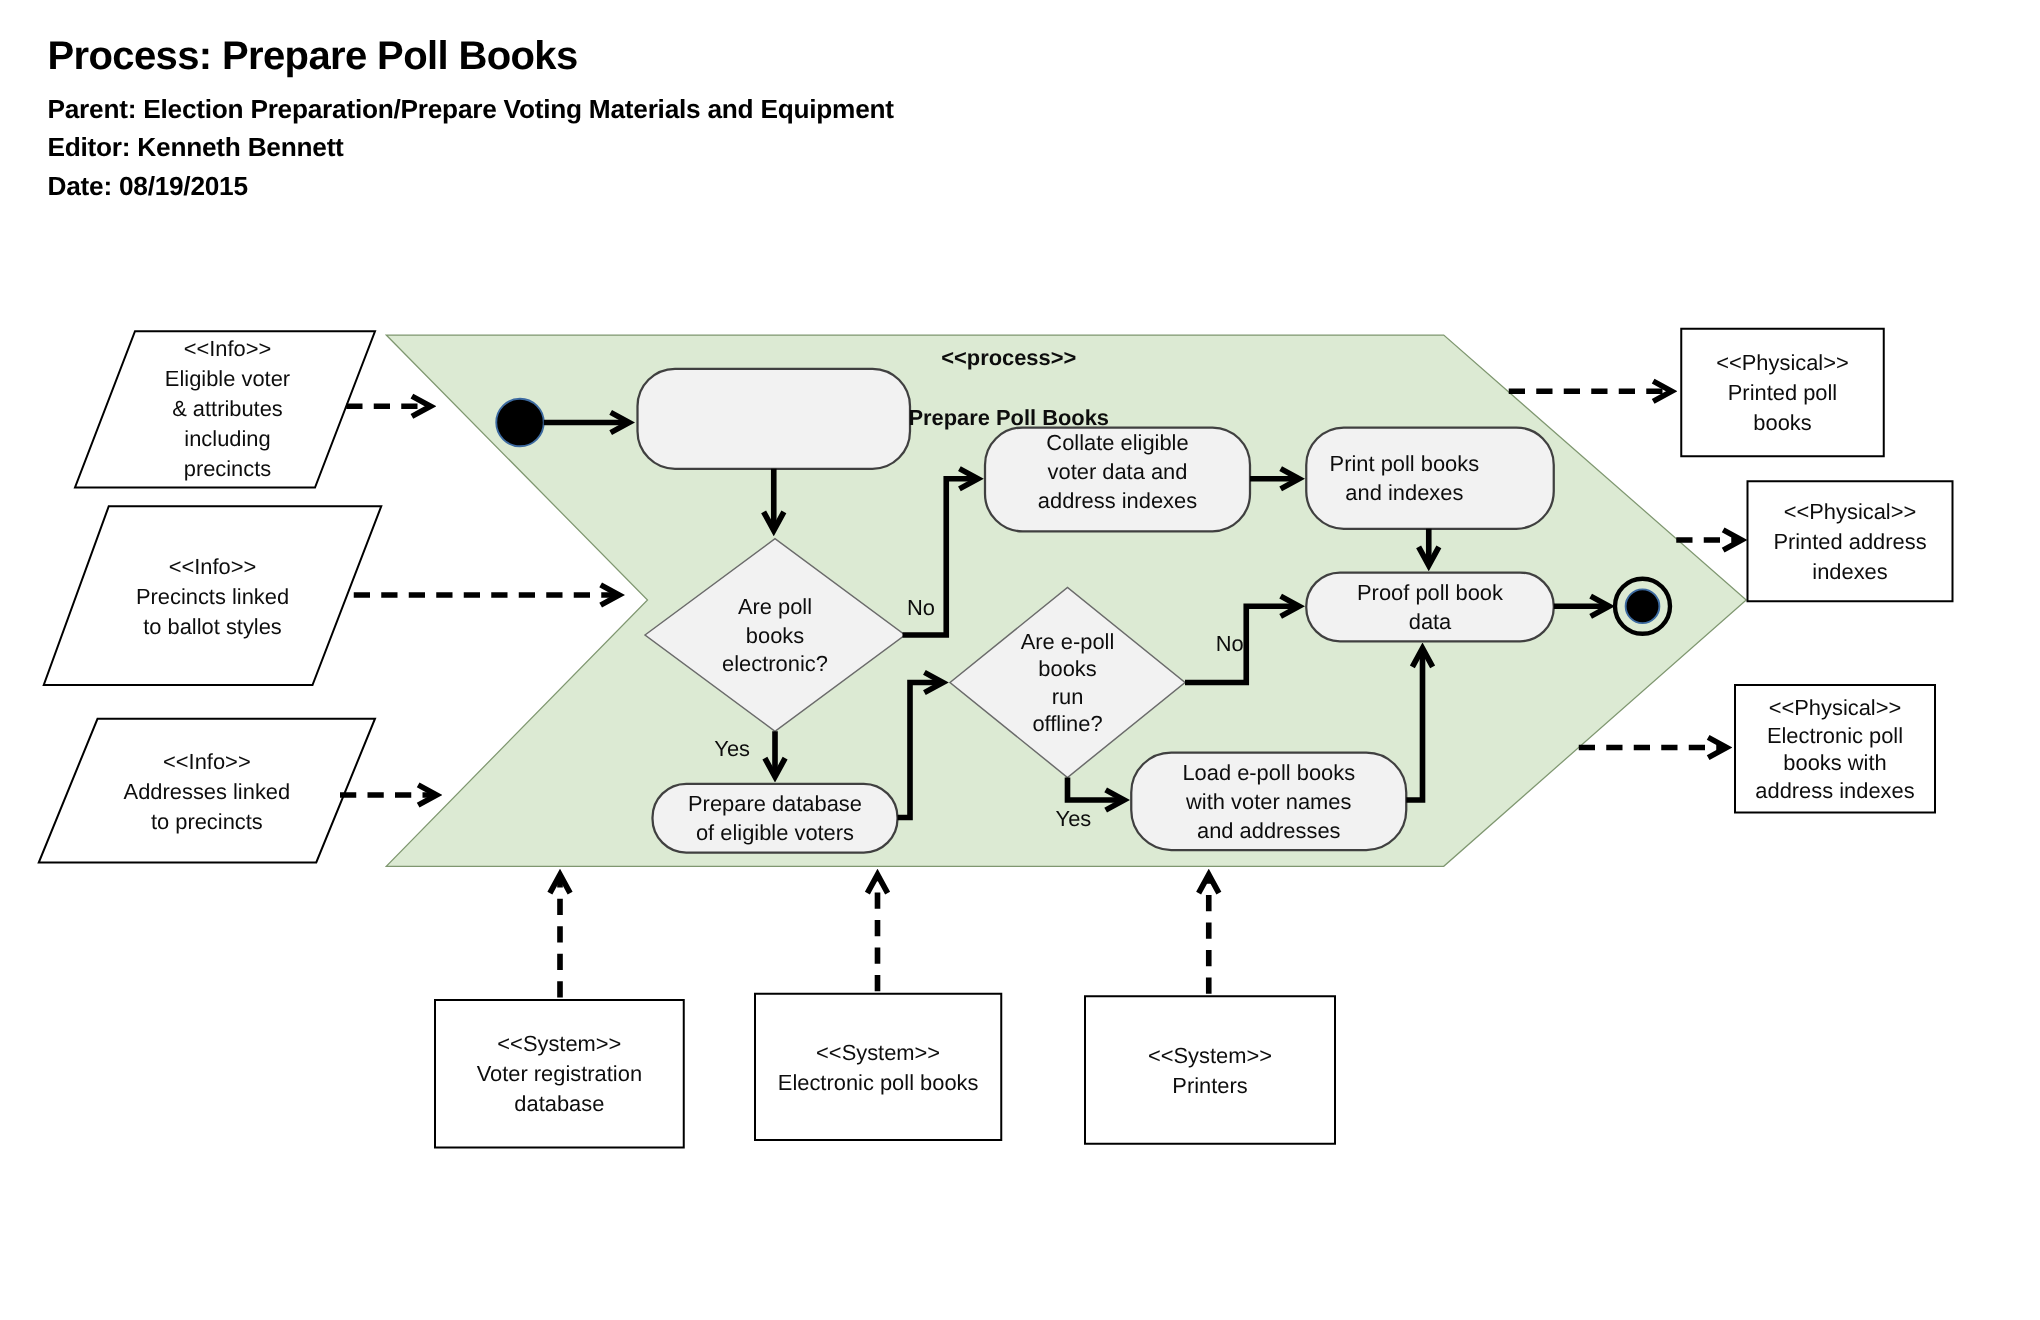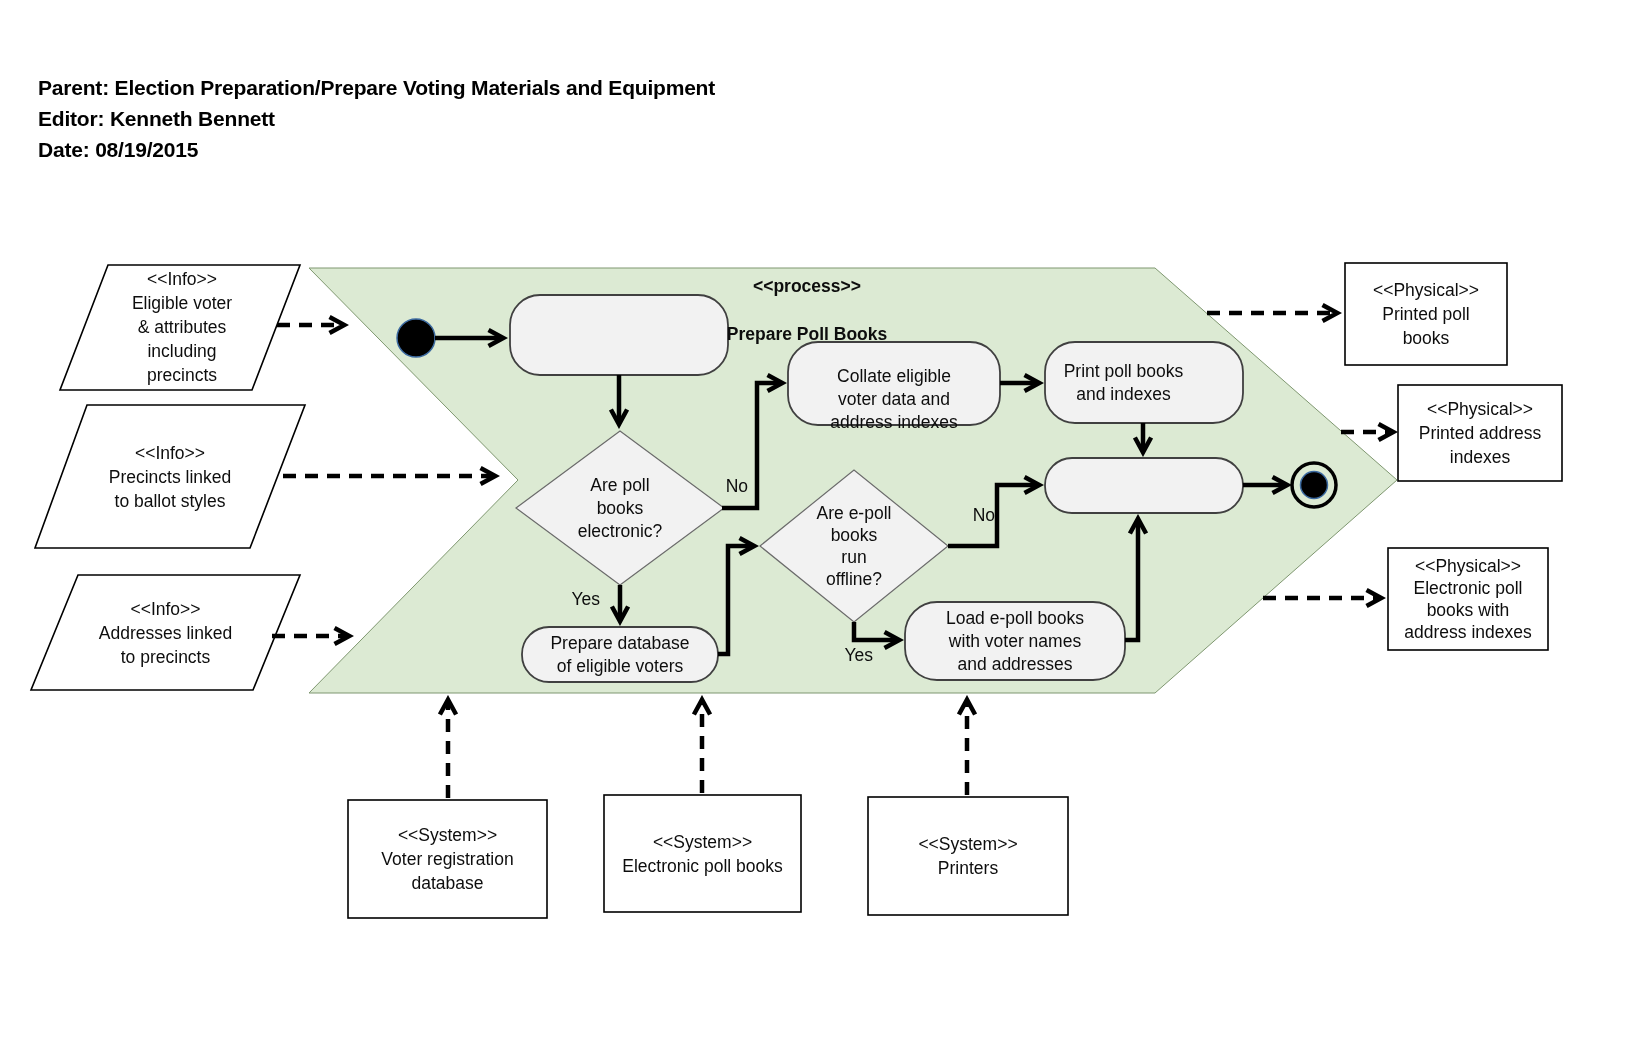--- a/index.html
+++ b/index.html
@@ -24,20 +24,21 @@
   .io-text   { line-height:24px; }
   .proc-lbl  { font-weight:bold; line-height:24px; }
   .edge-lbl  { position:absolute; font-size:17.5px; text-align:right; white-space:nowrap; }
   .tight     { line-height:22px; }
 </style>
 </head>
 <body>
 
 <div class="stage">
 
+  <div class="hdr hdr-title">Process: Prepare Poll Books</div>
   <div class="hdr hdr-sub" style="top:76px;">Parent: Election Preparation/Prepare Voting Materials and Equipment</div>
   <div class="hdr hdr-sub" style="top:107px;text-align:center;">Editor: Kenneth Bennett</div>
   <div class="hdr hdr-sub" style="top:138px;">Date: 08/19/2015</div>
 
   <svg class="diagram" width="1632" height="1056" viewBox="0 0 1632 1056">
     <defs>
       <marker id="ah" viewBox="0 0 10 10" refX="6.5" refY="5" markerWidth="5" markerHeight="5" orient="auto-start-reverse">
         <path d="M1.4,1.4 L8,5 L1.4,8.6" fill="none" stroke="#000" stroke-width="2"></path>
       </marker>
     </defs>
@@ -135,25 +136,27 @@
     <div><span>&lt;&lt;System&gt;&gt;</span><span>Voter registration
 database</span></div>
   </div>
   <div class="cbox io-text" style="left:604px; top:795px; width:197px; height:117px;">
     <div><span>&lt;&lt;System&gt;&gt;</span><span>Electronic poll books</span></div>
   </div>
   <div class="cbox io-text" style="left:868px; top:797px; width:200px; height:118px;">
     <div><span>&lt;&lt;System&gt;&gt;</span><span>Printers</span></div>
   </div>
 
-  <div class="cbox" style="left:788px;  top:358px; width:212px; height:83px;">Collate eligible
+  <div class="cbox" style="left:788px;  top:336px; width:212px; height:83px;">Collate eligible
 voter data and
 address indexes</div>
   <div class="cbox" style="left:1045px; top:342px; width:157px; height:81px;">Print poll books
 and indexes</div>
+  <div class="cbox" style="left:1045px; top:458px; width:198px; height:55px;">Proof poll book
+data</div>
   <div class="cbox" style="left:522px;  top:627px; width:196px; height:55px;">Prepare database
 of eligible voters</div>
   <div class="cbox" style="left:905px;  top:602px; width:220px; height:78px;">Load e-poll books
 with voter names
 and addresses</div>
 
   <div class="cbox" style="left:540px; top:431px; width:160px; height:154px;">Are poll
 books
 electronic?</div>
   <div class="cbox tight" style="left:779px; top:470px; width:150px; height:152px;">Are e-poll

